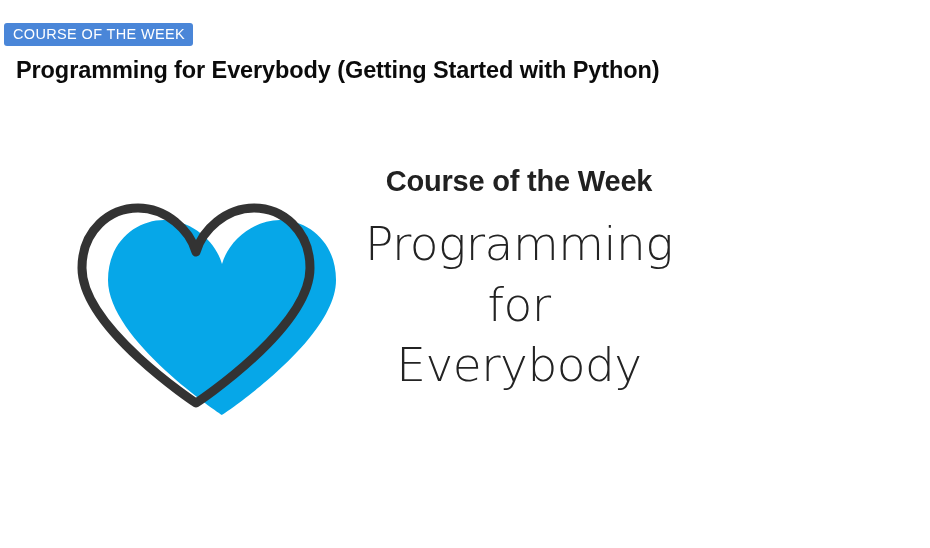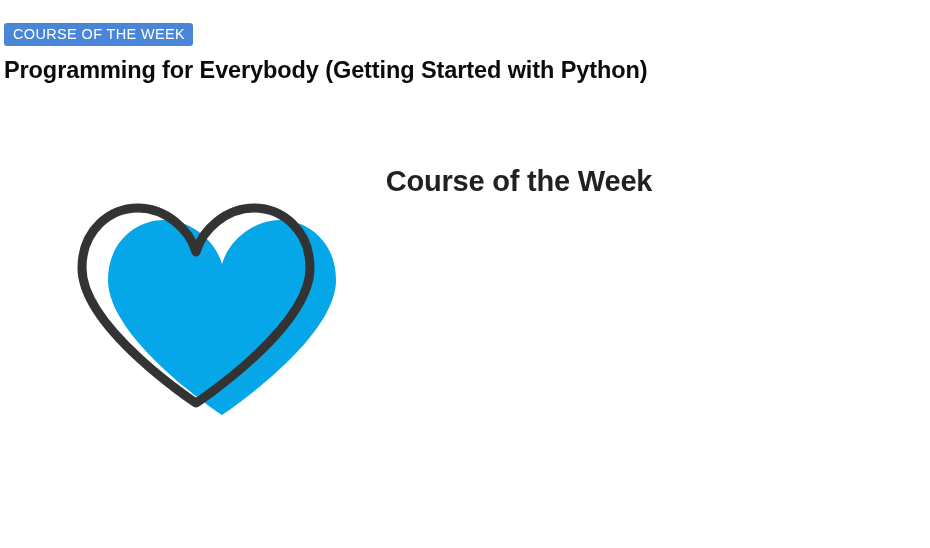--- a/index.html
+++ b/index.html
@@ -39,21 +39,21 @@
     font-family: "Liberation Sans", sans-serif;
     font-size: 14.5px;
     font-weight: 400;
     letter-spacing: 0.35px;
     line-height: 1;
     white-space: nowrap;
   }
 
   .course-title {
     position: absolute;
-    left: 4px;
+    left: 16px;
     top: 56px;
     margin: 0;
     font-family: "Liberation Sans", sans-serif;
     font-size: 23.5px;
     font-weight: bold;
     color: #0b0b0b;
     letter-spacing: -0.1px;
     white-space: nowrap;
     line-height: 1.25;
   }
@@ -136,15 +136,20 @@
                C 120 40, 144 62, 150 84
                C 156 62, 180 40, 208 40
                C 236 40, 264 62, 264 100
                C 264 160, 150 235, 150 235 Z" fill="none" stroke="#333333" stroke-width="9" stroke-linejoin="round" stroke-linecap="round"></path>
     </svg>
   </div>
 
   <div class="promo-text">
     <div class="promo-kicker">Course of the Week</div>
 
+    <div class="promo-name">
+      <span class="ln">Programming</span>
+      <span class="ln">for</span>
+      <span class="ln">Everybody</span>
+    </div>
   </div>
 
 </div>
 
 </body></html>

